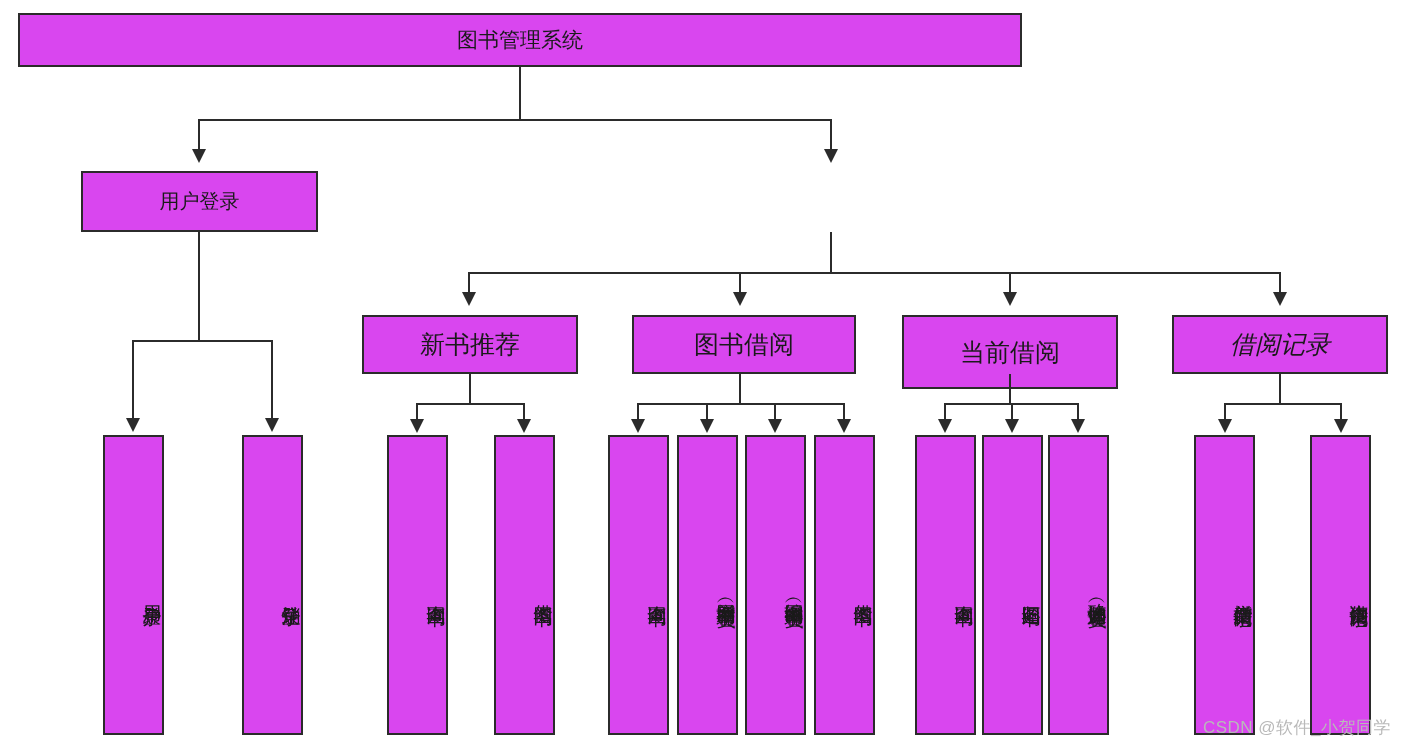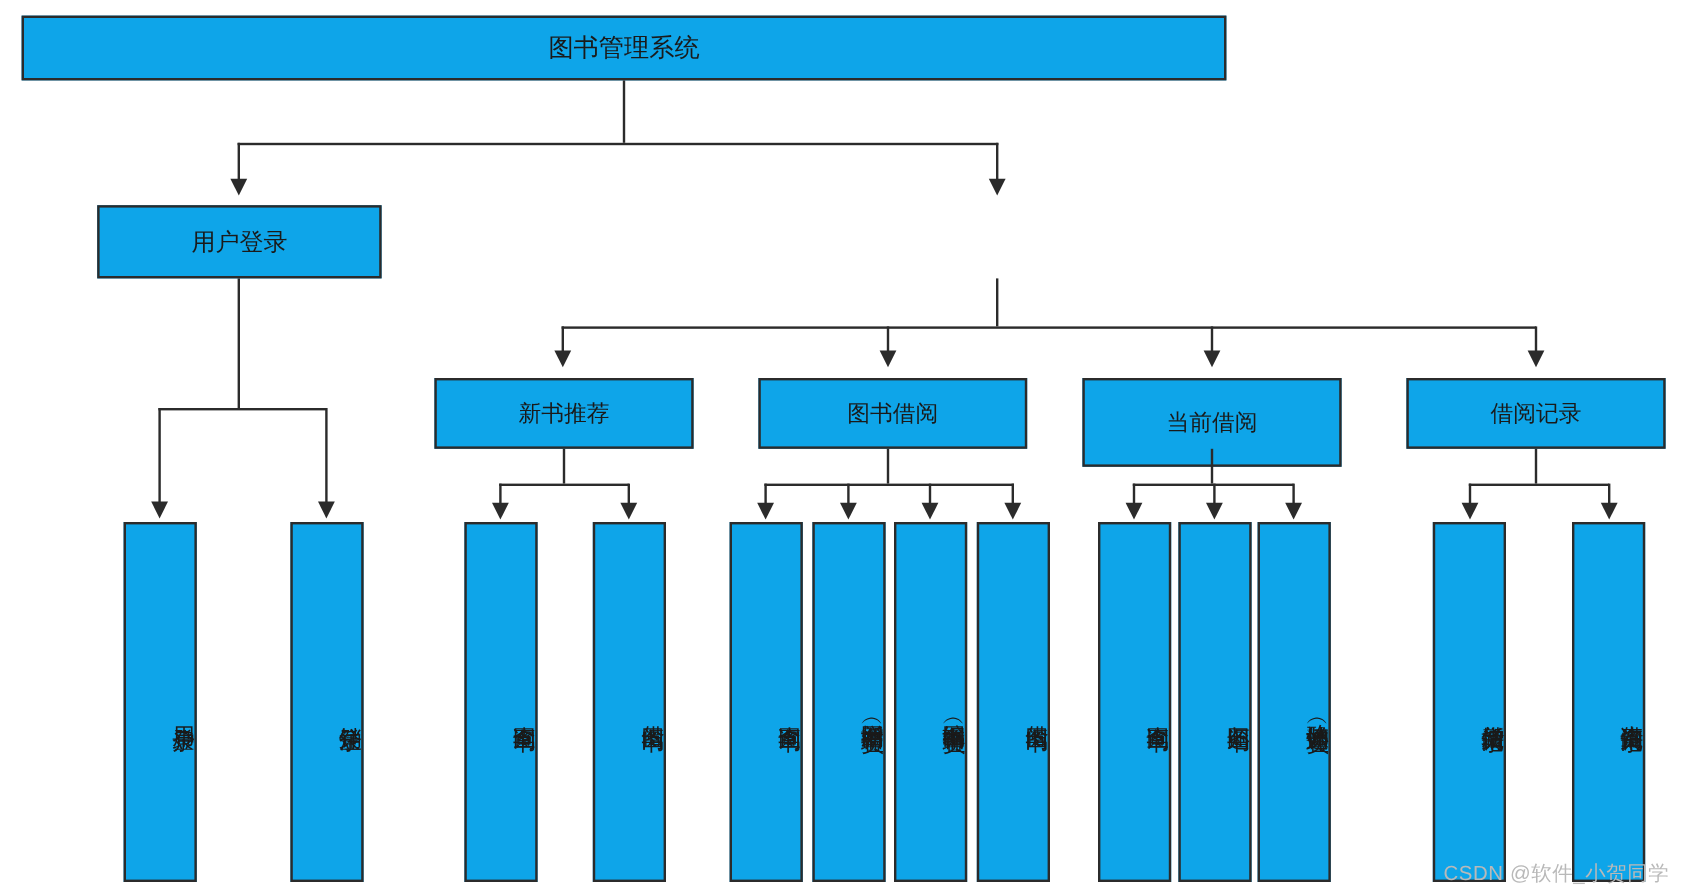--- a/index.html
+++ b/index.html
@@ -14,34 +14,34 @@
     position: relative;
     width: 1405px;
     height: 747px;
     background: #ffffff;
     overflow: hidden;
   }
   .node {
     position: absolute;
     box-sizing: border-box;
     border: 2px solid #2b2b2b;
-    background: #0ea5e9;
+    background: #d946ef;
     display: flex;
     align-items: center;
     justify-content: center;
     color: #1a1a1a;
   }
   .node.root {
     font-size: 21px;
   }
   .node.level2 {
     font-size: 20px;
   }
   .node.level3 {
-    font-size: 19px;
+    font-size: 25px;
   }
   .node.leaf {
     font-size: 19px;
     writing-mode: vertical-rl;
     text-orientation: upright;
     align-items: flex-start;
     justify-content: center;
     padding-top: 14px;
     line-height: 1.05;
     letter-spacing: 1px;
@@ -117,21 +117,21 @@
 
   <div class="node level3" style="left:362px; top:315px; width:216px; height:59px;">
     <span class="label">新书推荐</span>
   </div>
   <div class="node level3" style="left:632px; top:315px; width:224px; height:59px;">
     <span class="label">图书借阅</span>
   </div>
   <div class="node level3" style="left:902px; top:315px; width:216px; height:74px;">
     <span class="label">当前借阅</span>
   </div>
-  <div class="node level3" style="left:1172px; top:315px; width:216px; height:59px;">
+  <div class="node level3" style="left:1172px; top:315px; width:216px; height:59px;font-style:italic;">
     <span class="label">借阅记录</span>
   </div>
 
   <div class="edge v" style="left:469px; top:374px; height:29px;"></div>
   <div class="edge h" style="left:416px; top:403px; width:108px;"></div>
   <div class="edge v" style="left:416px; top:403px; height:18px;"></div>
   <div class="arrow" style="left:410px; top:419px;"></div>
   <div class="edge v" style="left:523px; top:403px; height:18px;"></div>
   <div class="arrow" style="left:517px; top:419px;"></div>
 

